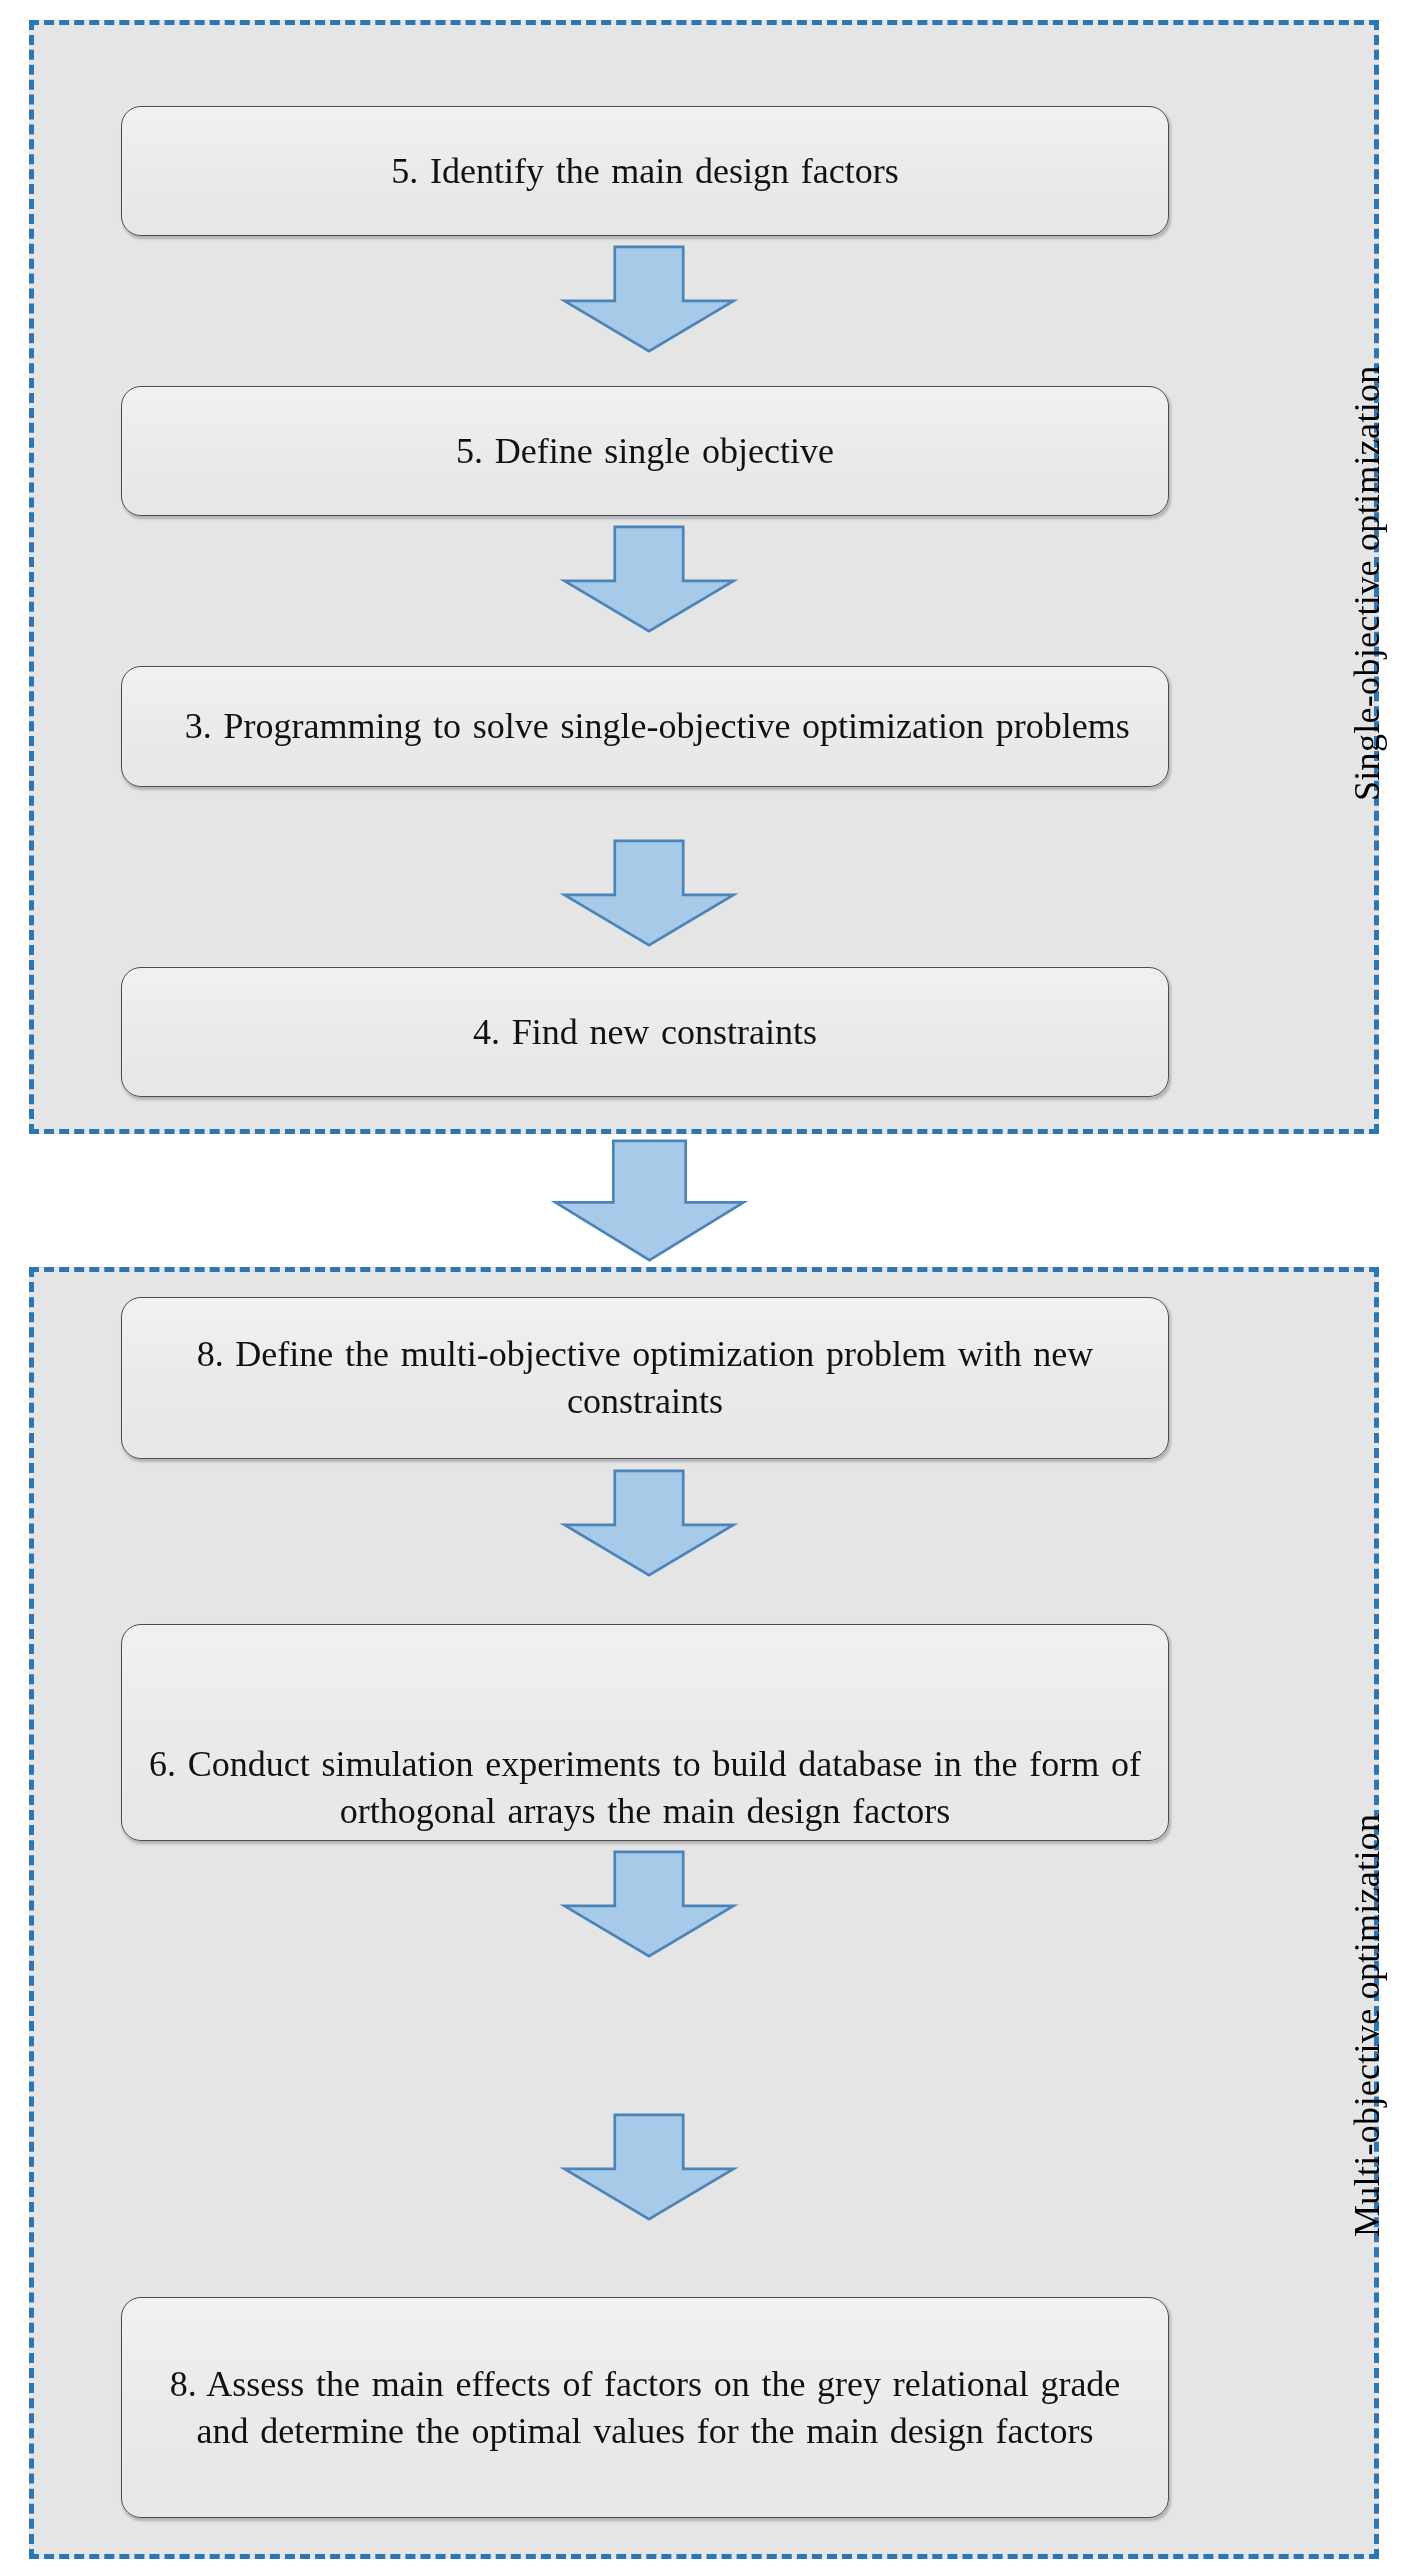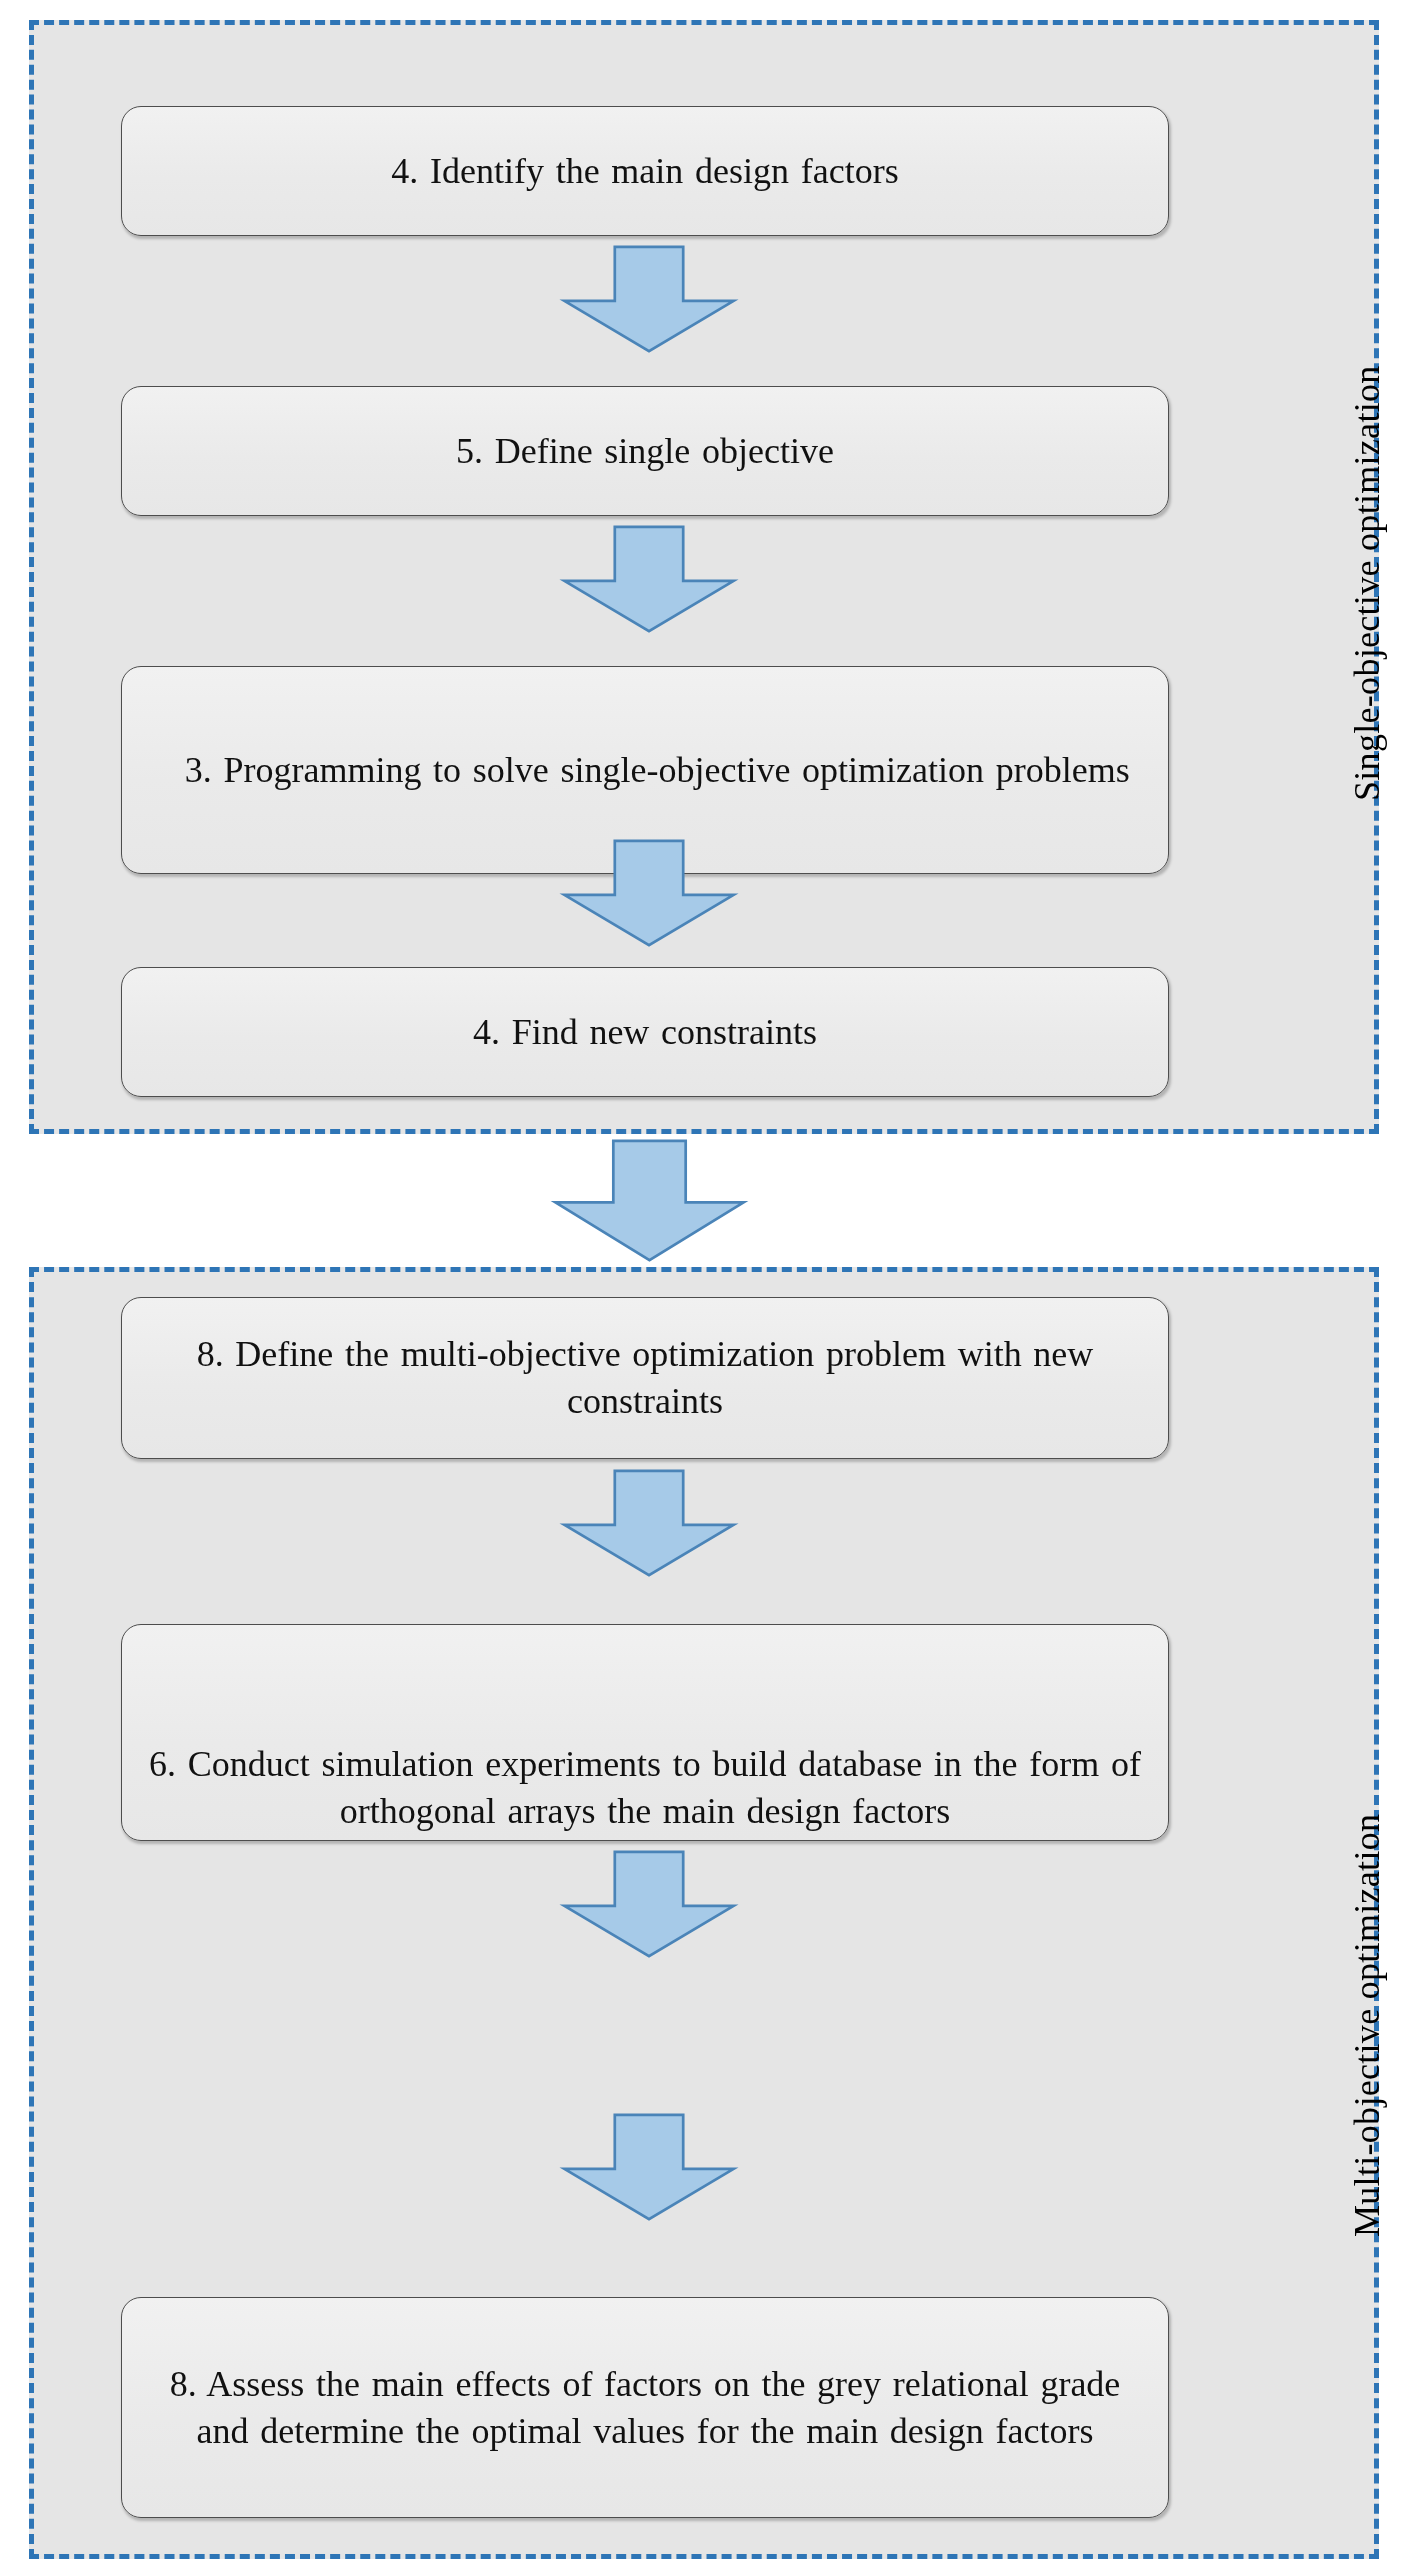--- a/index.html
+++ b/index.html
@@ -89,21 +89,21 @@
   .pbox .txt {
     font-size: 36px;
     line-height: 1.30;
     color: #111111;
     word-spacing: 2.7px;
   }
 
   
   #box-1 { top: 106px;  height: 130px; }
   #box-2 { top: 386px;  height: 130px; }
-  #box-3 { top: 666px;  height: 208px; padding-left: 48px; }
+  #box-3 { top: 666px;  height: 121px; padding-left: 48px; }
   #box-4 { top: 967px; height: 130px; }
 
   #box-5 { top: 1297px; height: 162px; }
   #box-6 { top: 1624px; height: 217px; align-items: flex-end; }
   #box-7 { top: 1974px; height: 130px; }
   #box-8 { top: 2297px; height: 221px; }
 
   
   .arrow {
     position: absolute;
@@ -132,21 +132,21 @@
 </head>
 <body>
 
 <div id="canvas">
 
   <div class="group" id="group-single"></div>
 
   <div class="side-label" id="label-single">Single-objective optimization</div>
 
   <div class="pbox" id="box-1">
-    <span class="txt">4. Identify the main design factors</span>
+    <span class="txt">5. Identify the main design factors</span>
   </div>
 
   <div class="arrow" id="arrow-1-2">
     <svg viewBox="0 0 200 120" preserveAspectRatio="none" aria-hidden="true">
       <polygon points="62,2 138,2 138,62 194,62 100,118 6,62 62,62" fill="#A6CAE8" stroke="#4A84B8" stroke-width="3" stroke-linejoin="miter"></polygon>
     </svg>
   </div>
 
   <div class="pbox" id="box-2">
     <span class="txt">5. Define single objective</span>

